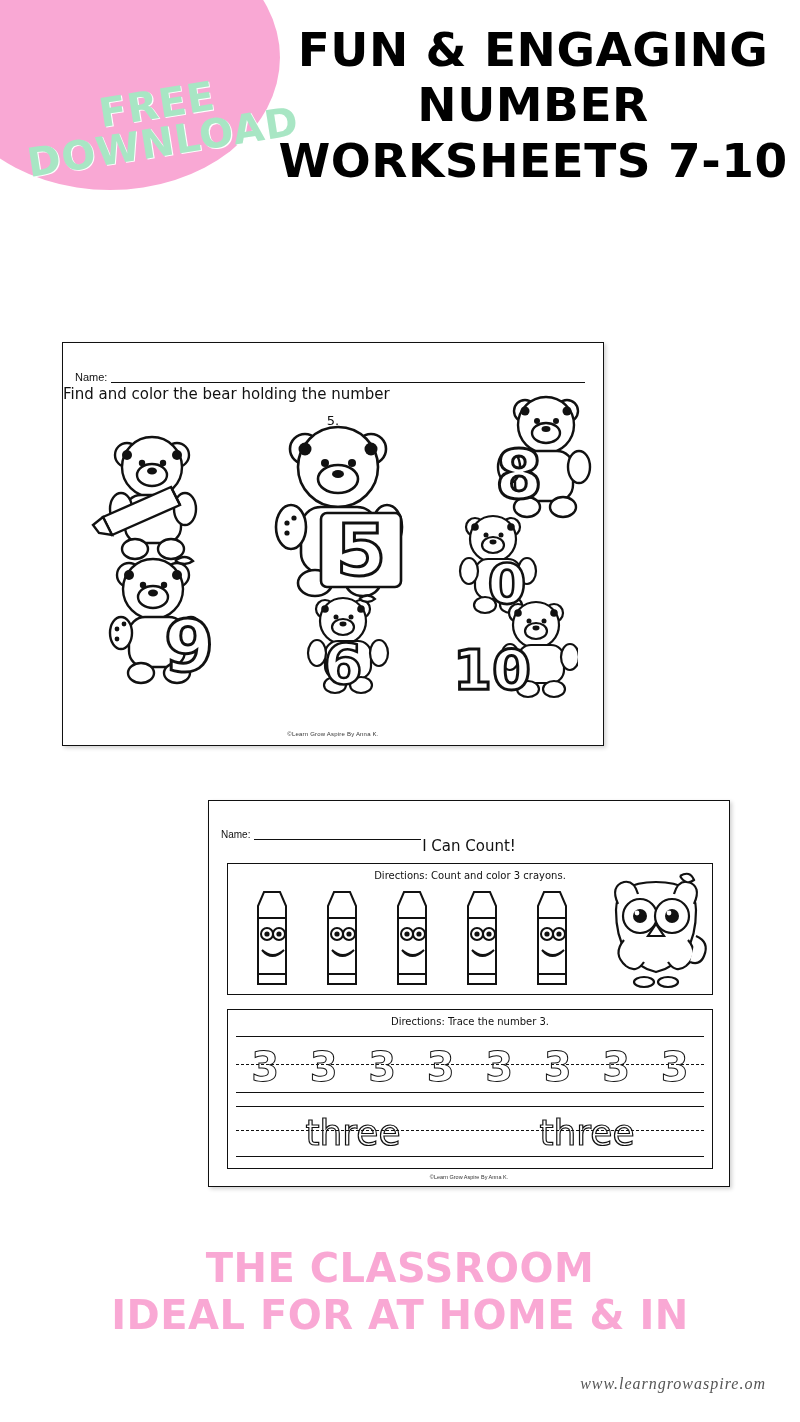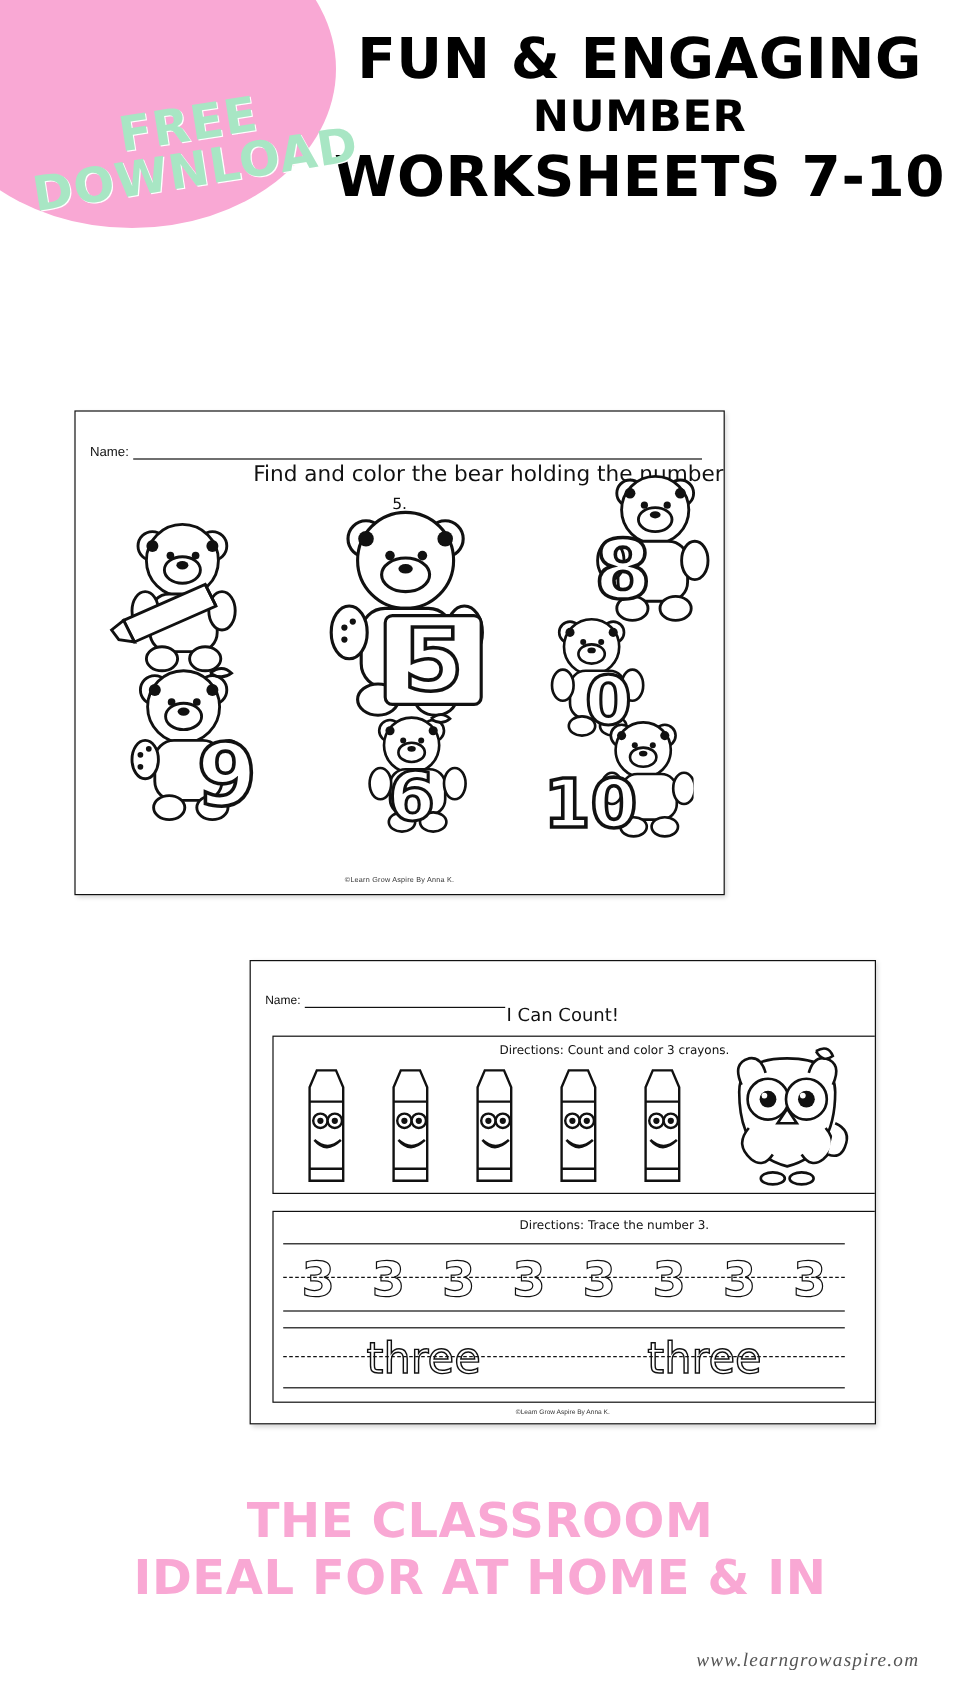--- a/index.html
+++ b/index.html
@@ -51,21 +51,21 @@
     width: 520px;
     text-align: center;
     color: #000000;
     font-family: "DejaVu Sans", sans-serif;
     font-weight: bold;
     font-size: 47px;
     line-height: 1.18;
     letter-spacing: 0.5px;
   }
   .headline .ln { display: block; white-space: nowrap; }
-  .headline .ln2 { font-size: 36px; }
+  .headline .ln2 { font-size: 47px; }
 
   
   .ws1 {
     position: absolute;
     left: 62px;
     top: 342px;
     width: 540px;
     height: 402px;
     background: #ffffff;
     border: 1.5px solid #111;
@@ -86,22 +86,22 @@
   .ws1 .nameline .rule {
     flex: 1;
     border-bottom: 1px solid #111;
     height: 11px;
   }
   .ws1 .title {
     position: absolute;
     left: 0;
     top: 42px;
     width: 540px;
-    text-align: right;
-    font-size: 18px;
+    text-align: left;
+    font-size: 15px;
     font-family: "DejaVu Sans", sans-serif;
     color: #111;
   }
   .ws1 .qnum {
     position: absolute;
     left: 0;
     top: 70px;
     width: 540px;
     text-align: center;
     font-size: 13px;
@@ -157,21 +157,20 @@
     top: 36px;
     width: 240px;
     text-align: center;
     font-size: 15px;
     font-family: "DejaVu Sans", sans-serif;
     color: #111;
   }
   .ws2 .panel {
     position: absolute;
     border: 1.2px solid #111;
-    padding-left: 28px;
   }
   .ws2 .panel-top { left: 18px; top: 62px; width: 484px; height: 130px; }
   .ws2 .panel-bottom { left: 18px; top: 208px; width: 484px; height: 158px; }
   .ws2 .dir {
     position: absolute;
     width: 100%;
     text-align: center;
     font-size: 10px;
     font-family: "DejaVu Sans", sans-serif;
     color: #111;

